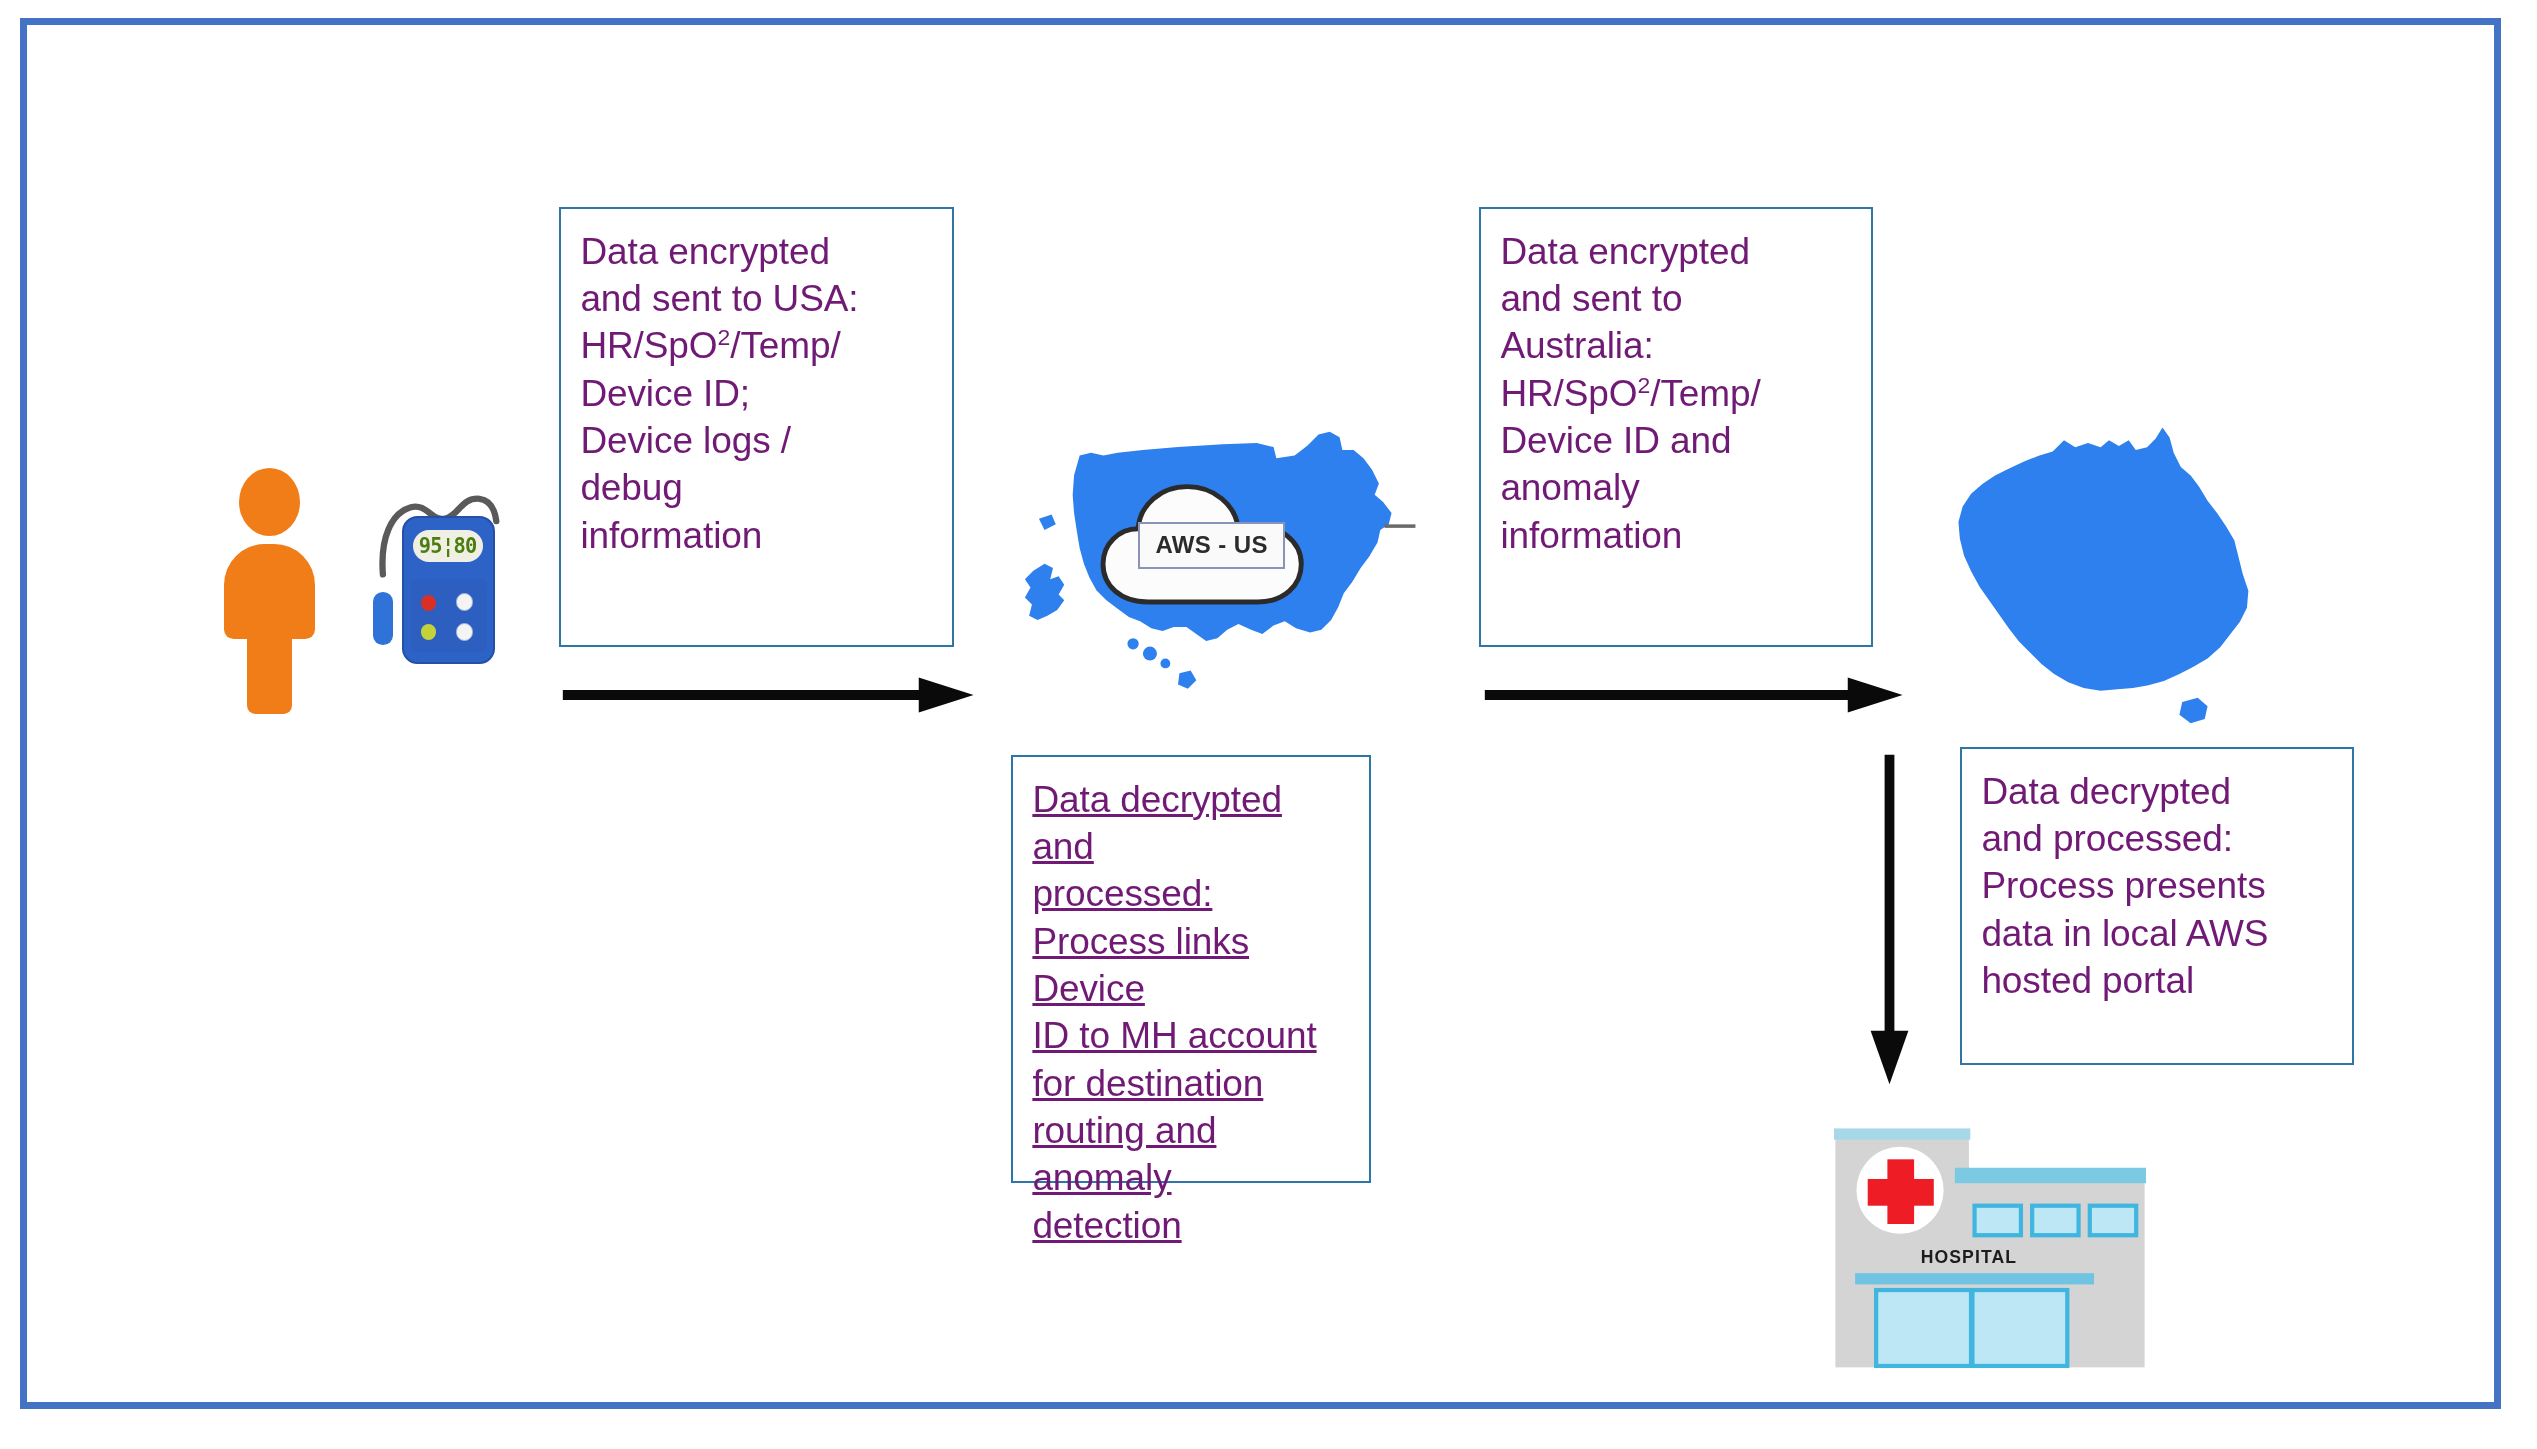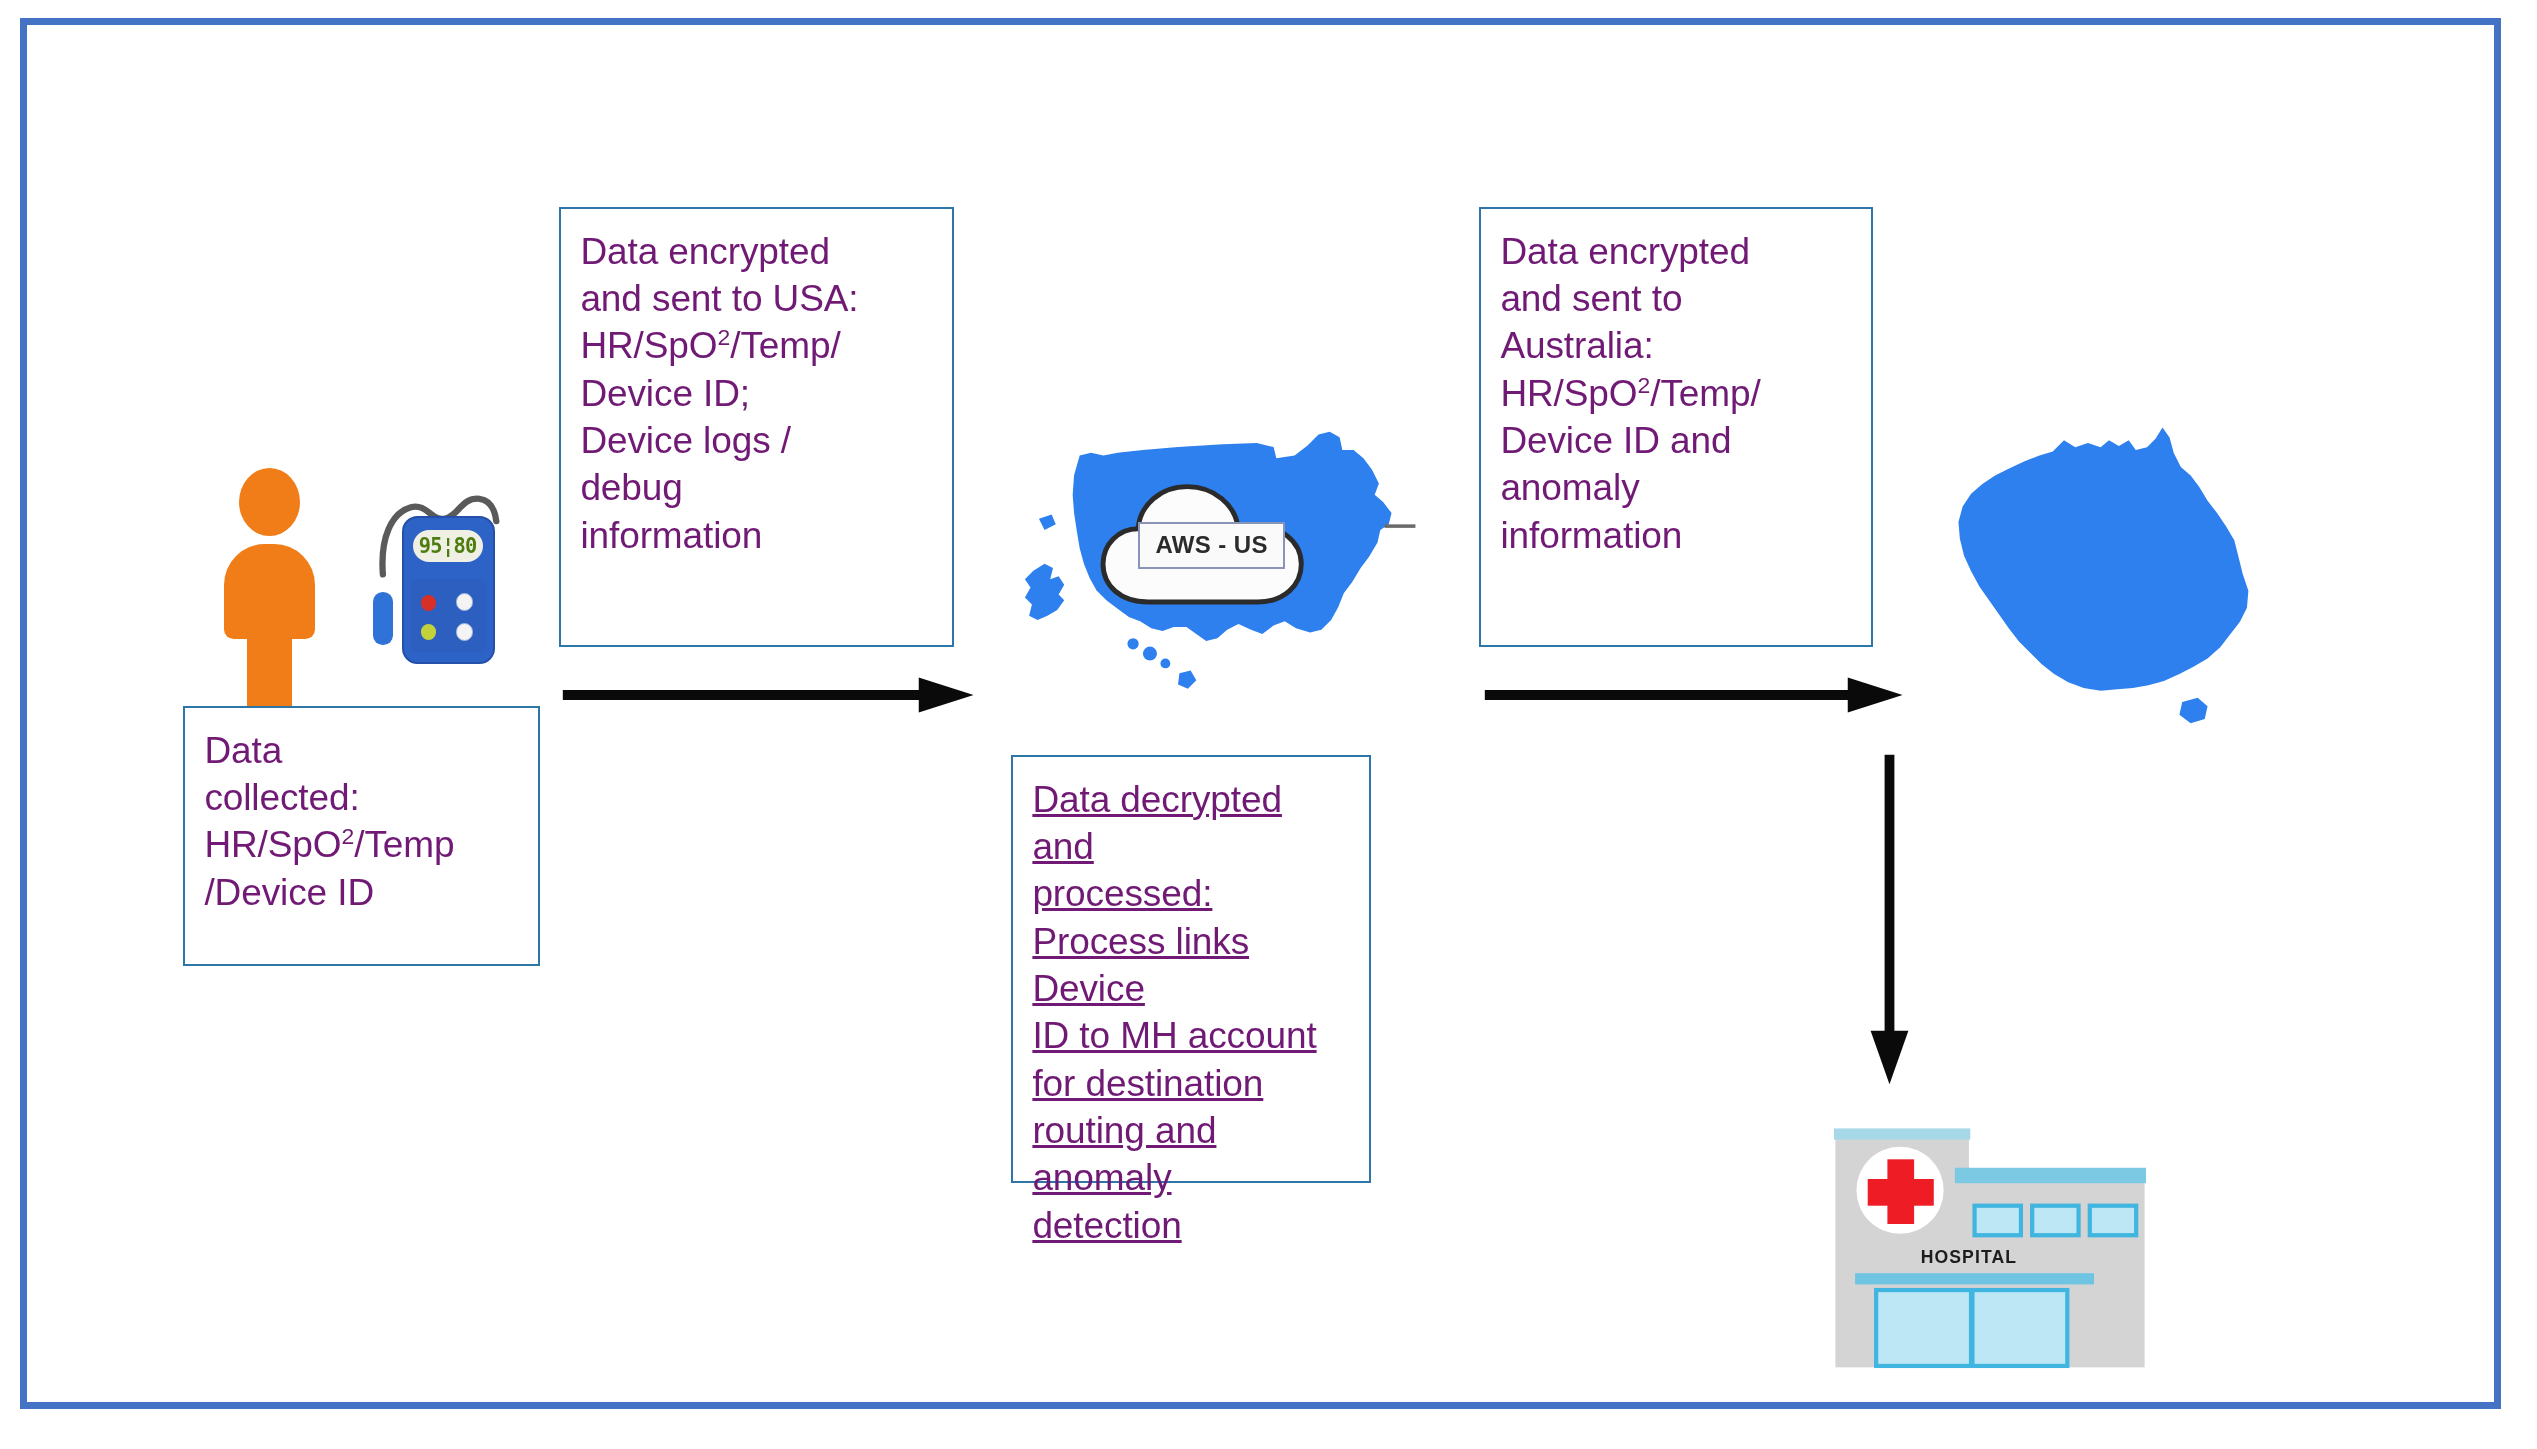--- a/index.html
+++ b/index.html
@@ -202,21 +202,20 @@
       <div class="probe"></div>
       <div class="shell"></div>
       <div class="screen">95¦80</div>
       <div class="panel"></div>
       <div class="dot" style="left:63px; top:120px; background:#D93025;"></div>
       <div class="dot" style="left:63px; top:149px; background:#C3D23A;"></div>
       <div class="dot" style="left:98px; top:118px; background:#F4F4F4; border:1.4px solid #9FB4DD;"></div>
       <div class="dot" style="left:98px; top:148px; background:#F4F4F4; border:1.4px solid #9FB4DD;"></div>
     </div>
 
-    <div class="note" style="left:156px; top:681px; width:357px; height:260px;">Data<br>collected:<br>HR/SpO<sup>2</sup>/Temp<br>/Device ID</div>
 
     <svg class="arrow-h" style="left:533px; top:649px; width:415px;" viewBox="0 0 590 60" preserveAspectRatio="none">
       <line x1="4" y1="30" x2="520" y2="30" stroke="#0A0A0A" stroke-width="14"></line>
       <polygon points="510,5 588,30 510,55" fill="#0A0A0A"></polygon>
     </svg>
 
     <div class="note" style="left:532px; top:182px; width:395px; height:440px;">Data encrypted<br>and sent to USA:<br>HR/SpO<sup>2</sup>/Temp/<br>Device ID;<br>Device logs /<br>debug<br>information</div>
 
     <div class="map" style="left:985px; top:394px; width:436px; height:295px;">
       <svg width="436" height="295" viewBox="0 0 620 420">
@@ -282,20 +281,25 @@
           L 72 124 L 84 106 L 100 92 L 118 80 L 138 70 L 160 60 L 180 52 Z"></path>
         <path fill="#2E80EE" d="M 384 402 L 406 396 L 420 408 L 416 426 L 396 432 L 380 420 Z"></path>
       </svg>
     </div>
 
     <svg class="arrow-v" style="left:1838px; top:727px; width:49px; height:338px;" viewBox="0 0 70 480" preserveAspectRatio="none">
       <line x1="35" y1="4" x2="35" y2="406" stroke="#0A0A0A" stroke-width="14"></line>
       <polygon points="8,396 62,396 35,472" fill="#0A0A0A"></polygon>
     </svg>
 
+    <div class="note" style="left:1933px; top:722px; width:394px; height:318px;">Data decrypted
+and processed:
+Process presents
+data in local AWS
+hosted portal</div>
 
     <div class="hospital" style="left:1787px; top:1102px; width:352px; height:253px;">
       <svg width="352" height="253" viewBox="0 0 500 360">
 
         <rect x="30" y="12" width="190" height="330" fill="#D4D4D4"></rect>
         <rect x="28" y="2" width="194" height="16" fill="#A6D8E8"></rect>
 
         <rect x="202" y="62" width="268" height="280" fill="#D4D4D4"></rect>
         <rect x="200" y="58" width="272" height="22" fill="#7CC9E3"></rect>
 

